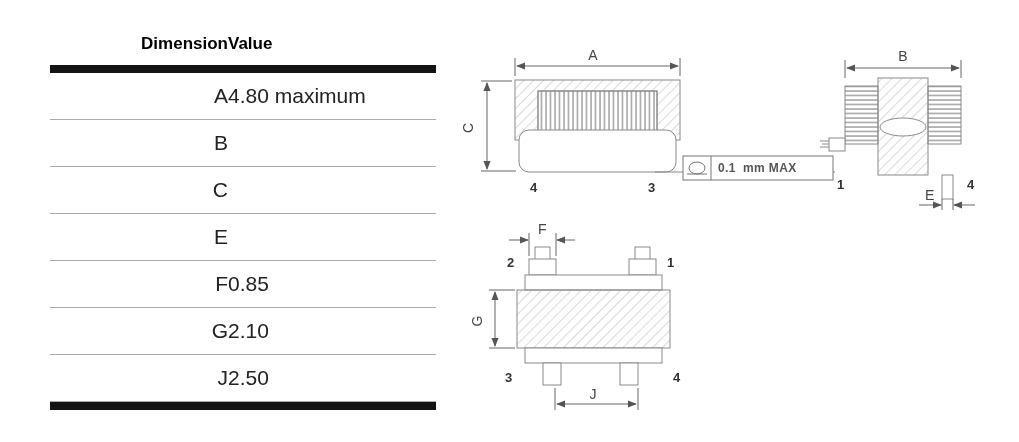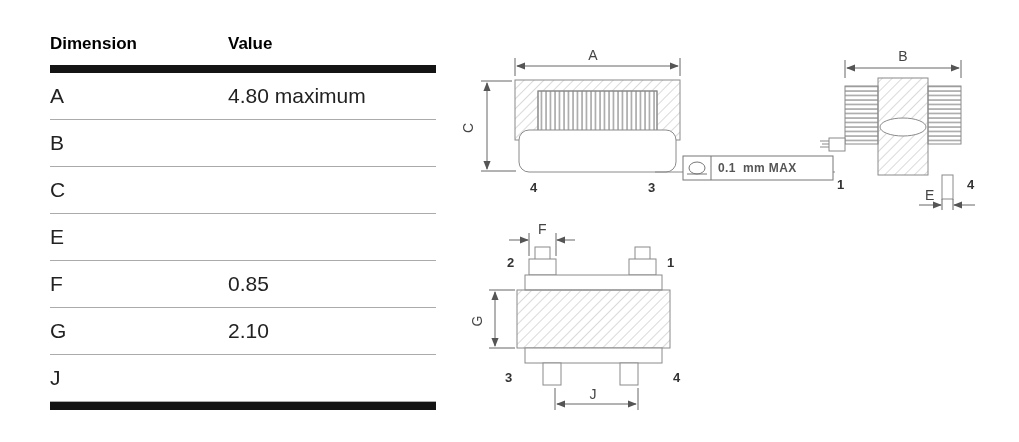--- a/index.html
+++ b/index.html
@@ -11,21 +11,21 @@
 
   
   .dim-table { position:absolute; left:50px; top:34px; width:386px; }
   .t-header { display:flex; align-items:flex-end; font-weight:bold; font-size:17px; color:#000; padding-bottom:11px; }
   .t-bar { height:8px; background:#141414; }
   .t-row {
     display:flex; align-items:center; height:47px;
     border-bottom:1px solid #ababab; font-size:21px; color:#222;
   }
   .t-row:last-of-type { border-bottom:none; }
-  .c1 { width:178px; }
+  .c1 { width:178px;text-align:right; }
   .c2 { flex:1; }
 
   
   .drawings { position:absolute; left:455px; top:0; }
   svg text { font-family:"Liberation Sans", sans-serif; }
   .dimlabel { font-size:14px; fill:#444; }
   .pinlabel { font-size:13px; font-weight:bold; fill:#333; }
   .notetext { font-size:12px; font-weight:bold; fill:#555; letter-spacing:.4px; }
 </style>
 </head>
@@ -54,20 +54,21 @@
   <div class="t-row">
     <span class="c1">F</span>
     <span class="c2">0.85</span>
   </div>
   <div class="t-row">
     <span class="c1">G</span>
     <span class="c2">2.10</span>
   </div>
   <div class="t-row">
     <span class="c1">J</span>
+    <span class="c2">2.50</span>
   </div>
   <div class="t-bar"></div>
 </div>
 
 <div class="drawings">
 <svg width="564" height="442" viewBox="0 0 564 442">
   <defs>
     <pattern id="hatch" width="7" height="7" patternUnits="userSpaceOnUse" patternTransform="rotate(45)">
       <line x1="0" y1="0" x2="0" y2="7" stroke="#b5b5b5" stroke-width="1"></line>
     </pattern>

